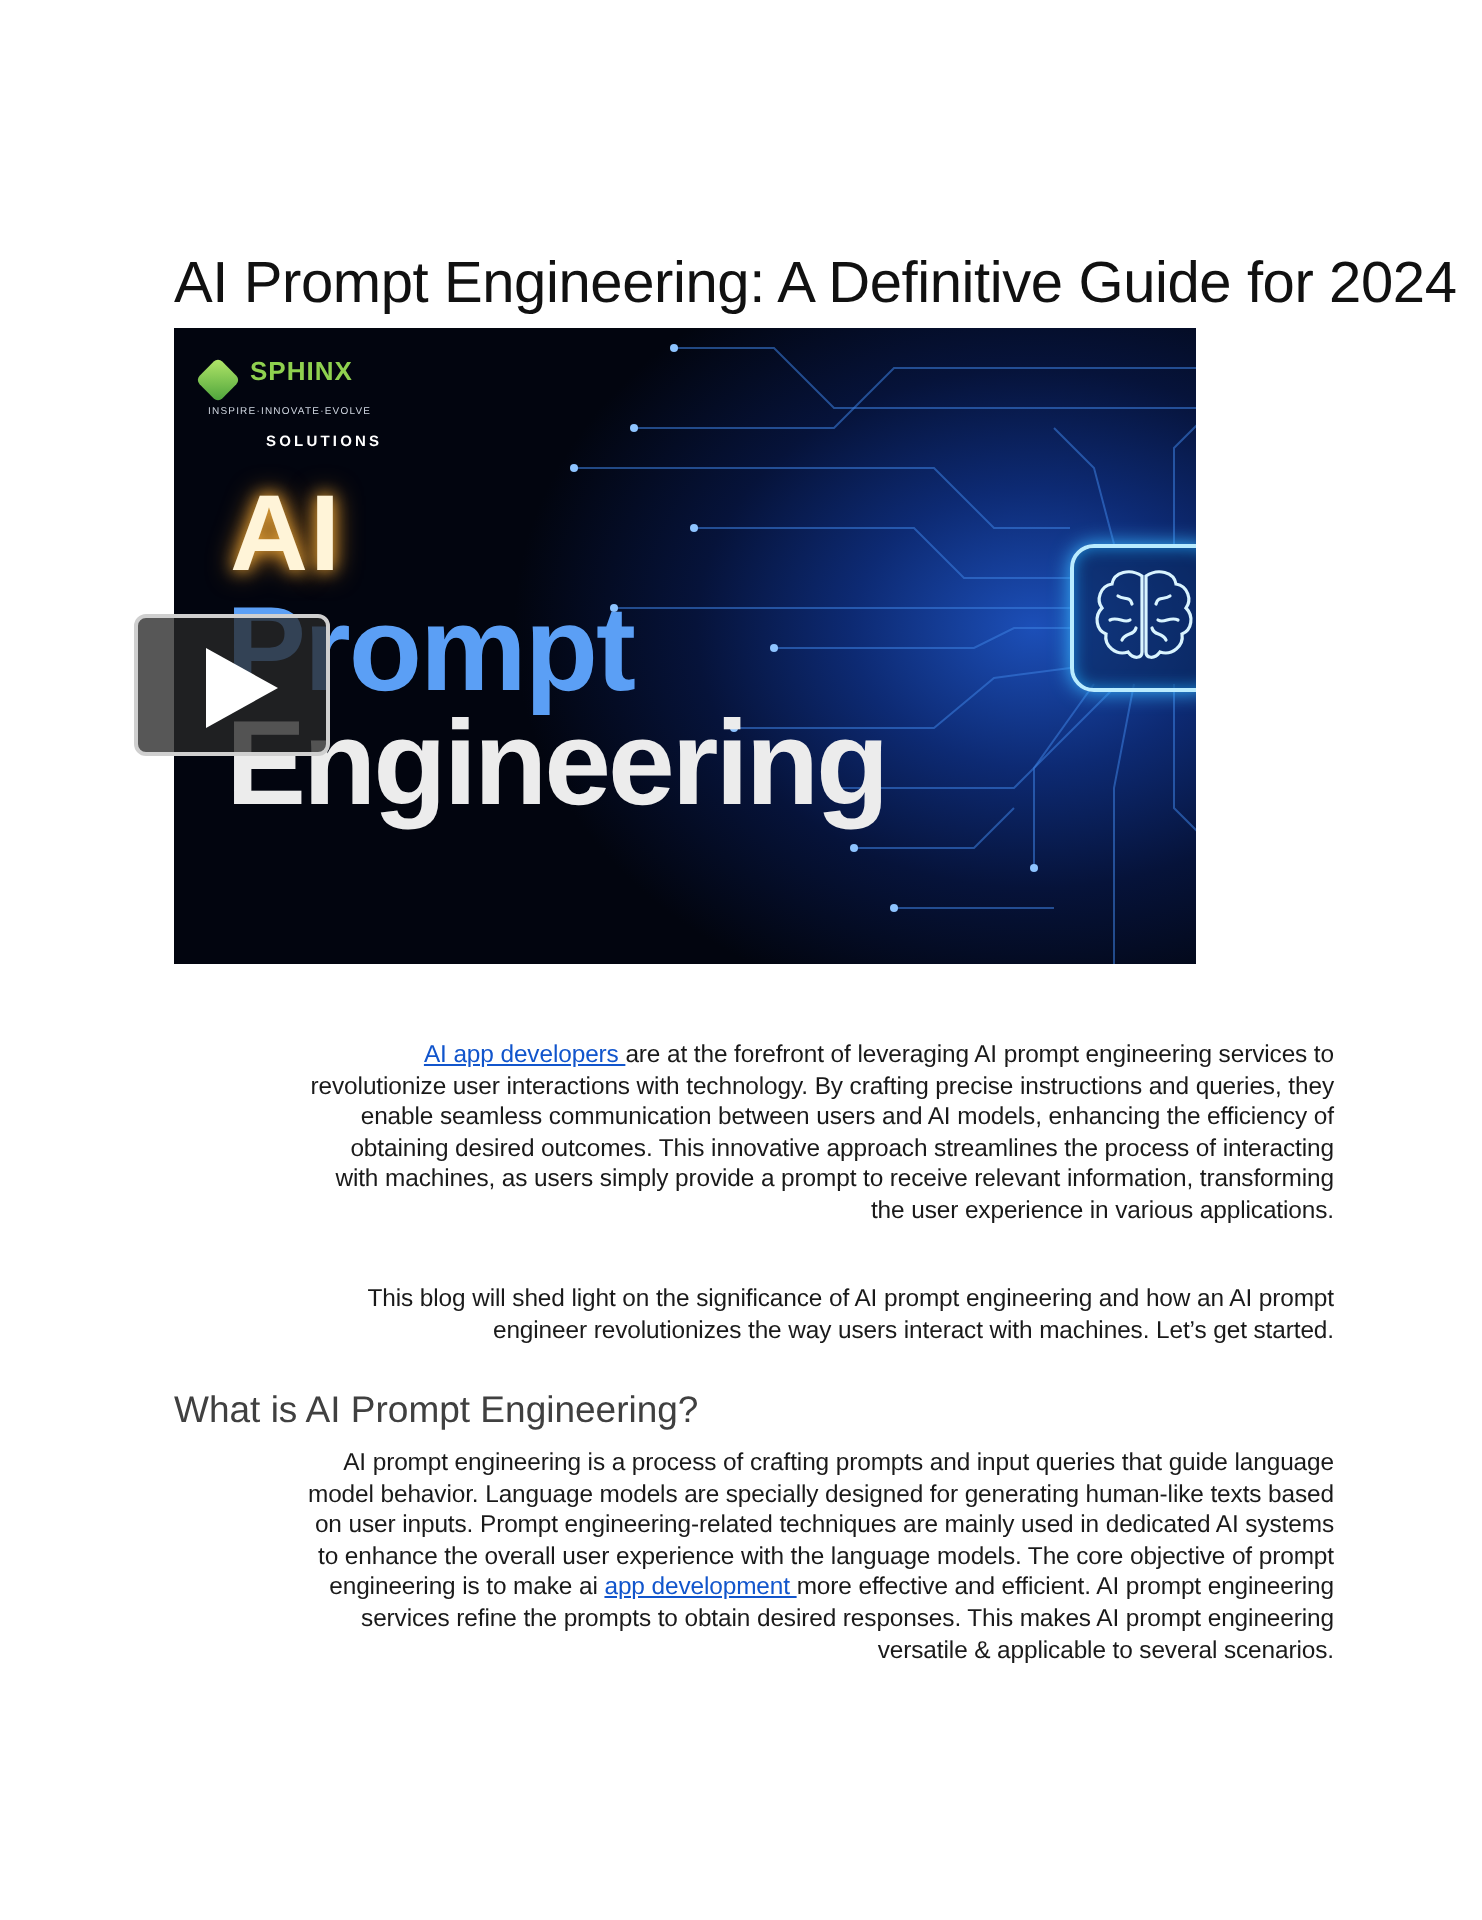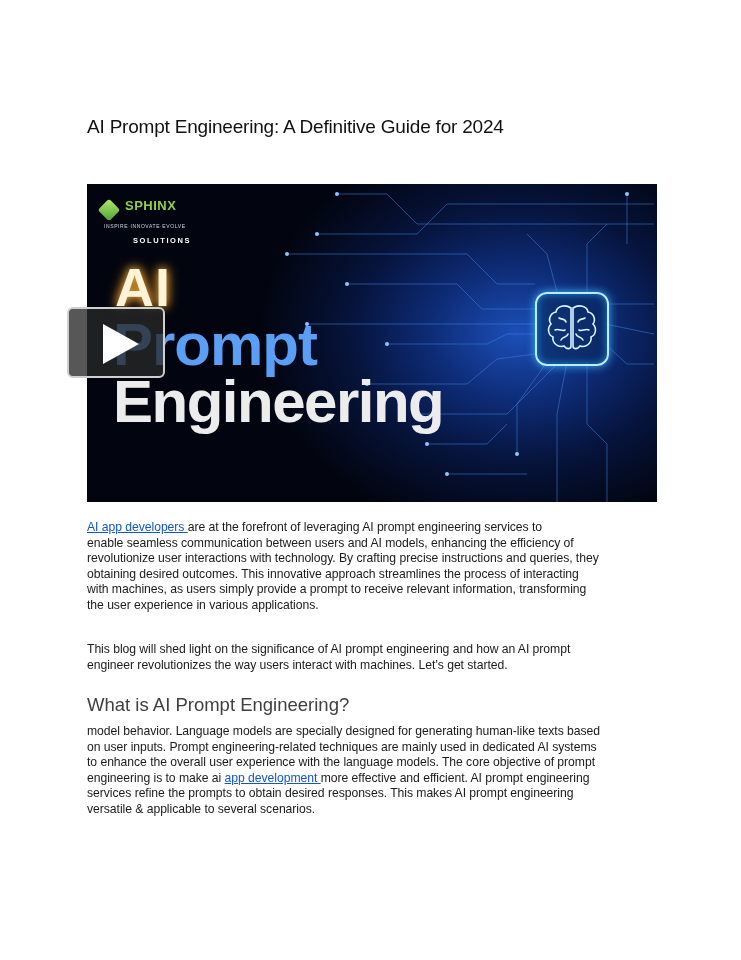--- a/index.html
+++ b/index.html
@@ -1,18 +1,18 @@
 <!DOCTYPE html>
 <html><head>
 <meta charset="utf-8">
 <style>
   html, body { margin: 0; padding: 0; background: #ffffff; }
   body { width: 741px; height: 960px; position: relative; overflow: hidden; font-family: "Liberation Sans", sans-serif; color: #111; }
-  .title { position: absolute; left: 87px; top: 116px; font-size: 19px; letter-spacing: -0.2px; color: #111; white-space: nowrap; }
-  .hero { position: absolute; left: 87px; top: 184px; width: 570px; height: 318px; overflow: hidden;
+  .title { position: absolute; left: 87px; top: 126px; font-size: 29px; letter-spacing: -0.2px; color: #111; white-space: nowrap; }
+  .hero { position: absolute; left: 87px; top: 164px; width: 511px; height: 318px; overflow: hidden;
     background: radial-gradient(ellipse 260px 200px at 430px 150px, #1c4fb8 0%, #0d2a73 35%, #06133a 65%, #02050f 100%); }
   .hero svg.circuit { position: absolute; left: 0; top: 0; }
   .logo { position: absolute; left: 14px; top: 12px; }
   .logo-diamond { position: absolute; left: 0; top: 6px; width: 16px; height: 16px; background: linear-gradient(135deg,#b6e86a,#4aa23a); transform: rotate(45deg); border-radius: 3px; }
   .logo-main { position: absolute; left: 24px; top: 2px; font-size: 13px; font-weight: bold; color: #8fd14f; letter-spacing: 0.5px; }
   .logo-sub { position: absolute; left: 32px; top: 16px; font-size: 7.5px; font-weight: bold; color: #ffffff; letter-spacing: 1.6px; margin-top: 24px; }
   .logo-tag { position: absolute; left: 3px; top: 27px; font-size: 5px; color: #cfd6e0; letter-spacing: 0.6px; white-space: nowrap; }
   .h-ai { position: absolute; left: 28px; top: 72px; font-size: 54px; font-weight: bold; color: #fff4d8; text-shadow: 0 0 8px #e8a63a, 0 0 14px #c77c1c; letter-spacing: 1px; }
   .h-prompt { position: absolute; left: 26px; top: 126px; font-size: 60px; font-weight: bold; color: #5b9ff5; letter-spacing: -1px; text-align: right; }
   .h-eng { position: absolute; left: 26px; top: 183px; font-size: 60px; font-weight: bold; color: #ececec; letter-spacing: -1.5px; }
@@ -20,21 +20,21 @@
     box-shadow: 0 0 10px #39b6ff, inset 0 0 8px #1d88d6; background: rgba(10,40,90,0.55); }
   .play-btn { position: absolute; left: 67px; top: 307px; width: 98px; height: 71px; border: 2px solid #cfcfcf; border-radius: 6px;
     background: rgba(40,40,40,0.78); box-sizing: border-box; cursor: pointer; }
   .play-btn .tri { position: absolute; left: 34px; top: 15px; width: 0; height: 0; border-top: 20px solid transparent; border-bottom: 20px solid transparent; border-left: 36px solid #ffffff; }
   .para { position: absolute; left: 87px; width: 580px; font-size: 12.2px; line-height: 15.6px; color: #1a1a1a; letter-spacing: -0.05px; }
   .para a { color: #1155cc; text-decoration: underline; }
   .p1 { top: 520px; }
   .p2 { top: 642px; }
   .h2 { position: absolute; left: 87px; top: 694px; font-size: 18.5px; color: #404040; }
   .p3 { top: 724px; }
-  .line { display: block; white-space: nowrap; }
+  .line { display: block; white-space: nowrap; text-align: right; }
 </style>
 </head>
 <body>
 
 <div class="title">AI Prompt Engineering: A Definitive Guide for 2024</div>
 
 <div class="hero">
   <svg class="circuit" width="567" height="318" viewBox="0 0 567 318">
     <g fill="none" stroke="#3d7fe0" stroke-opacity="0.55" stroke-width="1">
       <path d="M250 10 L300 10 L330 40 L567 40"></path>
@@ -99,34 +99,35 @@
     </svg>
   </div>
 </div>
 
 <div class="play-btn">
   <div class="tri"></div>
 </div>
 
 <div class="para p1">
   <span class="line"><a href="#">AI app developers </a><span> are at the forefront  of leveraging  AI prompt engineering services to</span></span>
+  <span class="line">revolutionize  user interactions with technology. By crafting precise instructions and queries, they</span>
   <span class="line">enable seamless communication between users and AI models, enhancing the efficiency of</span>
-  <span class="line">revolutionize  user interactions with technology. By crafting precise instructions and queries, they</span>
   <span class="line">obtaining desired outcomes. This innovative  approach  streamlines the process of interacting</span>
   <span class="line">with machines, as users simply provide  a prompt to receive relevant  information, transforming</span>
   <span class="line">the user experience in various  applications.</span>
 </div>
 
 <div class="para p2">
   <span class="line">This blog will shed light on the significance of AI prompt engineering and how an AI prompt</span>
   <span class="line">engineer revolutionizes the way users interact with machines. Let’s get started.</span>
 </div>
 
 <div class="h2">What is AI Prompt Engineering?</div>
 
 <div class="para p3">
+  <span class="line">AI prompt engineering is a process of crafting prompts and input queries that guide language</span>
   <span class="line">model behavior.  Language  models are specially designed for generating human-like texts based</span>
   <span class="line">on user inputs. Prompt engineering-related  techniques are mainly used in dedicated AI systems</span>
   <span class="line">to enhance the overall  user experience with the language  models. The core objective  of prompt</span>
   <span class="line"><span>engineering  is to make ai </span><a href="#">app development </a><span>more effective and efficient. AI prompt engineering</span></span>
   <span class="line">services refine the prompts to obtain desired responses. This makes AI prompt engineering</span>
   <span class="line">versatile &amp; applicable to several scenarios.</span>
 </div>
 
 </body></html>

